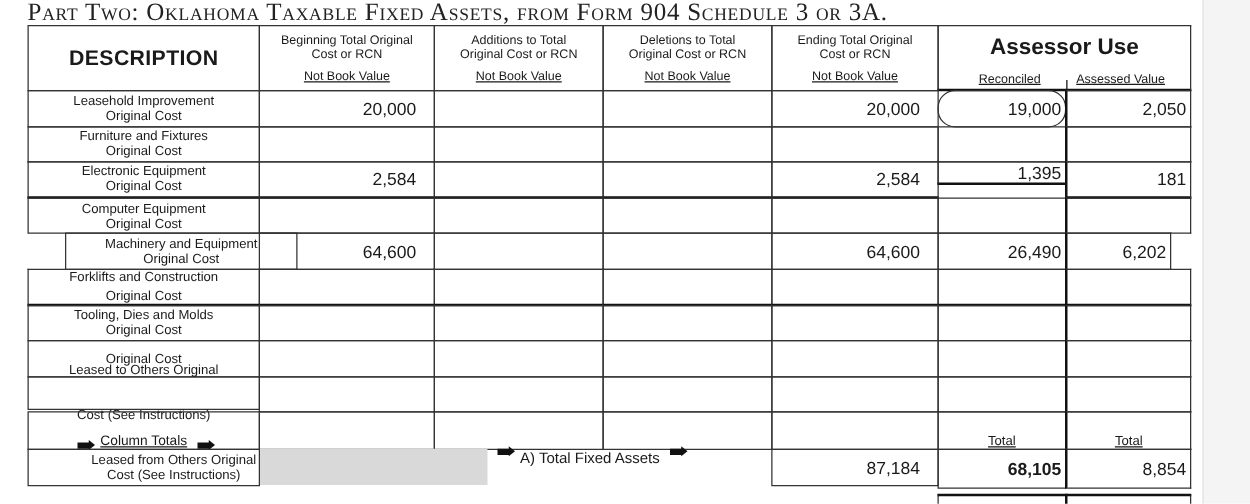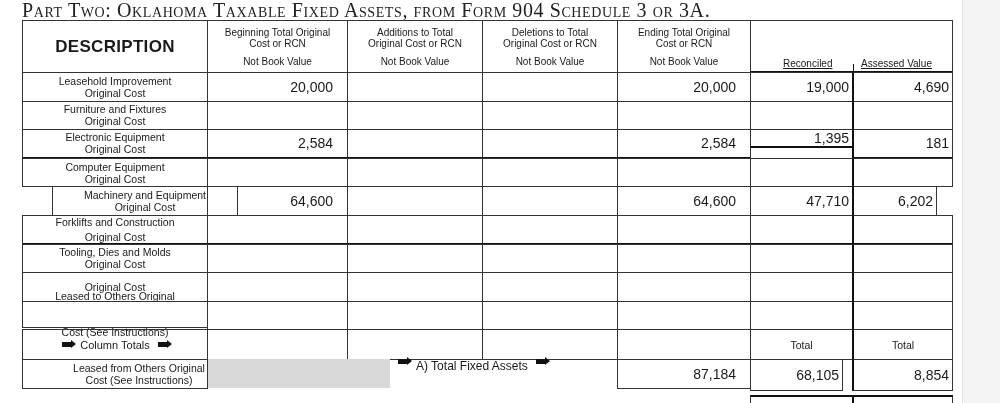--- a/index.html
+++ b/index.html
@@ -7,29 +7,29 @@
          font-family:"Liberation Sans", sans-serif; color:#1a1a1a; }
   .right-gutter { position:absolute; left:962px; top:0; width:38px; height:403px; background:#f4f4f4; border-left:1px solid #e2e2e2; }
   .title { position:absolute; left:22px; top:-1px; font-family:"Liberation Serif", serif; font-size:20px;
            letter-spacing:0.6px; color:#222; font-variant:small-caps; white-space:nowrap; line-height:22px; }
   .abs { position:absolute; box-sizing:border-box; }
   .cell { position:absolute; box-sizing:border-box; border:1px solid #333; display:flex; }
   .desc { flex-direction:column; align-items:center; justify-content:center; font-size:10.5px; line-height:12px; text-align:center; }
   .num { align-items:center; justify-content:flex-end; padding-right:14px; font-size:14px; }
   .num.tight { padding-right:3px; }
   .hdr-small { flex-direction:column; align-items:center; font-size:10px; line-height:11px; text-align:center; padding-top:6px; }
-  .hdr-small .u { margin-top:7px; }
+  .hdr-small .u { text-decoration:underline; margin-top:7px; }
   .hdr-desc { align-items:center; justify-content:center; font-weight:bold; font-size:17px; letter-spacing:0.3px; }
   .thick-b { border-bottom:2px solid #111; }
   .assessor-title { font-weight:bold; font-size:18px; }
   .sub-u { font-size:10px; text-decoration:underline; position:absolute; }
   .gray { background:#d9d9d9; border:none; }
   .arrow { display:inline-block; width:10px; height:5px; background:#111; position:relative; margin:0 8px; vertical-align:middle; }
   .arrow::after { content:""; position:absolute; right:-4px; top:-2px; border-left:5px solid #111; border-top:4.5px solid transparent; border-bottom:4.5px solid transparent; }
-  .tot-lbl { align-items:center; justify-content:center; font-size:11px; }
+  .tot-lbl { align-items:flex-end; justify-content:center; font-size:11px;text-decoration:underline; }
 </style>
 </head>
 <body>
 
 <div class="right-gutter"></div>
 
 <div class="title">Part Two: Oklahoma Taxable Fixed Assets, from Form 904 Schedule 3 or 3A.</div>
 
 <div id="table">
     <div class="cell hdr-desc" style="left: 22px; top: 20px; width: 186px; height: 53px;">DESCRIPTION</div>
@@ -47,34 +47,35 @@
       <span>Deletions to Total</span>
       <span>Original Cost or RCN</span>
       <span class="u">Not Book Value</span>
     </div>
     <div class="cell hdr-small" style="left: 617px; top: 20px; width: 134px; height: 53px;">
       <span>Ending Total Original</span>
       <span>Cost or RCN</span>
       <span class="u">Not Book Value</span>
     </div>
     <div class="abs" style="left: 750px; top: 20px; width: 203px; height: 53px; border-width: 1px 1px 2px; border-style: solid; border-color: rgb(51, 51, 51) rgb(51, 51, 51) rgb(17, 17, 17); border-image: initial;">
+      <div class="assessor-title" style="position: absolute; left: 0px; right: 0px; top: 6px; text-align: center;">Assessor Use</div>
       <span class="sub-u" style="left: 32px; bottom: 2px;">Reconciled</span>
       <span class="sub-u" style="left: 110px; bottom: 2px;">Assessed Value</span>
       <div style="position: absolute; left: 102px; bottom: -1px; width: 1px; height: 8px; background: rgb(17, 17, 17);"></div>
     </div>
     <div class="cell desc" style="left: 22px; top: 72px; width: 186px; height: 29.6px;">
       <span>Leasehold Improvement</span>
       <span>Original Cost</span>
     </div>
     <div class="cell num" style="left: 207px; top: 72px; width: 141px; height: 29.6px; border-left: 1px solid rgb(51, 51, 51);">20,000</div>
     <div class="cell num" style="left: 347px; top: 72px; width: 136px; height: 29.6px; border-left: 1px solid rgb(51, 51, 51);"></div>
     <div class="cell num" style="left: 482px; top: 72px; width: 136px; height: 29.6px; border-left: 1px solid rgb(51, 51, 51);"></div>
     <div class="cell num" style="left: 617px; top: 72px; width: 134px; height: 29.6px; border-left: 1px solid rgb(51, 51, 51);">20,000</div>
-    <div class="cell num tight" style="left: 750px; top: 72px; width: 103px; height: 29.6px; border-left: 1px solid rgb(51, 51, 51);">19,000</div>
-    <div class="cell num tight" style="left: 852px; top: 72px; width: 101px; height: 29.6px; border-left: 2px solid rgb(17, 17, 17);">4,690</div>
+    <div class="cell num tight" style="left: 750px; top: 72px; width: 103px; height: 29.6px; border-left: 1px solid rgb(51, 51, 51); border-radius: 14px;">19,000</div>
+    <div class="cell num tight" style="left: 852px; top: 72px; width: 101px; height: 29.6px; border-left: 2px solid rgb(17, 17, 17);">2,050</div>
     <div class="cell desc" style="left: 22px; top: 100.6px; width: 186px; height: 29.6px;">
       <span>Furniture and Fixtures</span>
       <span>Original Cost</span>
     </div>
     <div class="cell num" style="left: 207px; top: 100.6px; width: 141px; height: 29.6px; border-left: 1px solid rgb(51, 51, 51);"></div>
     <div class="cell num" style="left: 347px; top: 100.6px; width: 136px; height: 29.6px; border-left: 1px solid rgb(51, 51, 51);"></div>
     <div class="cell num" style="left: 482px; top: 100.6px; width: 136px; height: 29.6px; border-left: 1px solid rgb(51, 51, 51);"></div>
     <div class="cell num" style="left: 617px; top: 100.6px; width: 134px; height: 29.6px; border-left: 1px solid rgb(51, 51, 51);"></div>
     <div class="cell num tight" style="left: 750px; top: 100.6px; width: 103px; height: 29.6px; border-left: 1px solid rgb(51, 51, 51);"></div>
     <div class="cell num tight" style="left: 852px; top: 100.6px; width: 101px; height: 29.6px; border-left: 2px solid rgb(17, 17, 17);"></div>
@@ -99,21 +100,21 @@
     <div class="cell num tight" style="left: 750px; top: 157.8px; width: 103px; height: 29.6px; border-left: 1px solid rgb(51, 51, 51);"></div>
     <div class="cell num tight" style="left: 852px; top: 157.8px; width: 101px; height: 29.6px; border-left: 2px solid rgb(17, 17, 17);"></div>
     <div class="cell desc" style="left: 22px; top: 186.4px; width: 186px; height: 29.6px; margin-left: 30px;">
       <span>Machinery and Equipment</span>
       <span>Original Cost</span>
     </div>
     <div class="cell num" style="left: 207px; top: 186.4px; width: 141px; height: 29.6px; border-left: 1px solid rgb(51, 51, 51);">64,600</div>
     <div class="cell num" style="left: 347px; top: 186.4px; width: 136px; height: 29.6px; border-left: 1px solid rgb(51, 51, 51);"></div>
     <div class="cell num" style="left: 482px; top: 186.4px; width: 136px; height: 29.6px; border-left: 1px solid rgb(51, 51, 51);"></div>
     <div class="cell num" style="left: 617px; top: 186.4px; width: 134px; height: 29.6px; border-left: 1px solid rgb(51, 51, 51);">64,600</div>
-    <div class="cell num tight" style="left: 750px; top: 186.4px; width: 103px; height: 29.6px; border-left: 1px solid rgb(51, 51, 51);">47,710</div>
+    <div class="cell num tight" style="left: 750px; top: 186.4px; width: 103px; height: 29.6px; border-left: 1px solid rgb(51, 51, 51);">26,490</div>
     <div class="cell num tight" style="left: 852px; top: 186.4px; width: 85px; height: 29.6px; border-left: 2px solid rgb(17, 17, 17);">6,202</div>
     <div class="cell desc thick-b" style="left: 22px; top: 215px; width: 186px; height: 29.6px; justify-content: space-between;">
       <span>Forklifts and Construction</span>
       <span>Original Cost</span>
     </div>
     <div class="cell num thick-b" style="left: 207px; top: 215px; width: 141px; height: 29.6px; border-left: 1px solid rgb(51, 51, 51);"></div>
     <div class="cell num thick-b" style="left: 347px; top: 215px; width: 136px; height: 29.6px; border-left: 1px solid rgb(51, 51, 51);"></div>
     <div class="cell num thick-b" style="left: 482px; top: 215px; width: 136px; height: 29.6px; border-left: 1px solid rgb(51, 51, 51);"></div>
     <div class="cell num thick-b" style="left: 617px; top: 215px; width: 134px; height: 29.6px; border-left: 1px solid rgb(51, 51, 51);"></div>
     <div class="cell num tight thick-b" style="left: 750px; top: 215px; width: 103px; height: 29.6px; border-left: 1px solid rgb(51, 51, 51);"></div>
@@ -162,17 +163,17 @@
       <span>Leased from Others Original</span>
       <span>Cost (See Instructions)</span>
     </div>
     <div class="abs gray" style="left: 208px; top: 359.4px; width: 182px; height: 29px;"></div>
     <div class="cell" style="left: 390px; top: 359.4px; width: 228px; height: 30px; align-items: flex-start; font-size: 12px; border-width: initial; border-style: none; border-color: initial;">
       <span class="arrow"></span>
       <span>A) Total Fixed Assets</span>
       <span class="arrow"></span>
     </div>
     <div class="cell num" style="left: 617px; top: 359.4px; width: 134px; height: 30px;">87,184</div>
-    <div class="cell num tight" style="left: 750px; top: 359.4px; width: 93px; height: 32px;">68,105</div>
+    <div class="cell num tight" style="left: 750px; top: 359.4px; width: 103px; height: 32px; font-weight: bold;">68,105</div>
     <div class="cell num tight" style="left: 852px; top: 359.4px; width: 101px; height: 32px; border-left: 2px solid rgb(17, 17, 17);">8,854</div>
     <div class="abs" style="left: 750px; top: 395.4px; width: 203px; height: 20px; border-width: 2px 1px 1px; border-style: solid; border-color: rgb(17, 17, 17) rgb(51, 51, 51) rgb(51, 51, 51); border-image: initial;"></div>
     <div class="abs" style="left: 852px; top: 395.4px; width: 2px; height: 20px; background: rgb(17, 17, 17);"></div>
   </div>
 
 </body></html>

